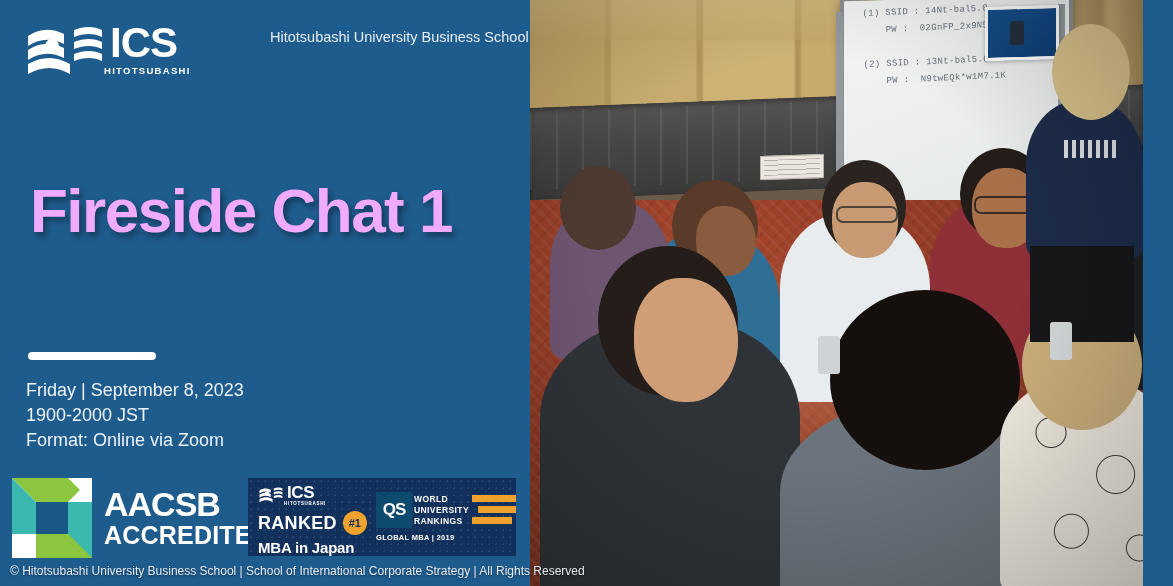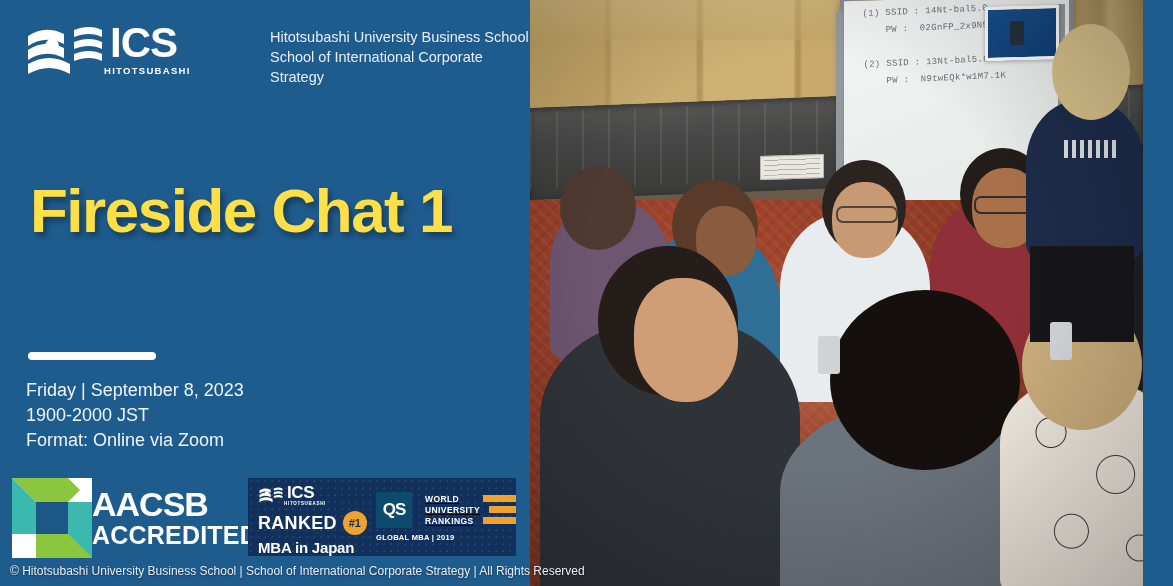--- a/index.html
+++ b/index.html
@@ -169,21 +169,21 @@
   }
   .tagline{
     position:absolute; left:26px; top:98px;
     color:#ffffff; font-size:12.5px; font-weight:600;
     letter-spacing:.1px;
   }
 
   
   .title{
     position:absolute; left:30px; top:172px;
-    color:#fde047; font-size:62px; font-weight:bold;
+    color:#f0abfc; font-size:62px; font-weight:bold;
     letter-spacing:-1.5px; line-height:78px;
     text-shadow:3px 4px 6px rgba(0,0,0,.38);
     white-space:nowrap;
   }
 
   
   .divider{
     position:absolute; left:28px; top:352px;
     width:128px; height:8px; background:#ffffff; border-radius:4px;
   }
@@ -196,21 +196,21 @@
   .details div{white-space:nowrap;}
 
   
   .aacsb{
     position:absolute; left:12px; top:478px;
     display:flex; align-items:center;
   }
   .aacsb-mark{
     width:80px;height:80px;position:relative;background:#ffffff;
   }
-  .aacsb-text{color:#fff;}
+  .aacsb-text{margin-left:12px;color:#fff;}
   .aacsb-t1{font-size:34px;font-weight:bold;letter-spacing:-1px;line-height:34px;}
   .aacsb-t2{font-size:25px;font-weight:bold;letter-spacing:.2px;line-height:28px;}
 
   .rank-badge{
     position:absolute; left:248px; top:478px;
     width:268px; height:78px; background:#12305c;
     overflow:hidden;
   }
   .rank-badge:before{
     content:""; position:absolute; inset:0;
@@ -231,21 +231,21 @@
   }
   .rb-mba{color:#fff;font-size:15px;font-weight:bold;margin-top:4px;letter-spacing:-.2px;}
 
   .qs{position:absolute;left:128px;top:14px;}
   .qs-row{display:flex;align-items:center;}
   .qs-sq{
     width:36px;height:36px;background:#0c4a6e;
     display:flex;align-items:center;justify-content:center;
     color:#fff;font-weight:bold;font-size:17px;letter-spacing:-1px;
   }
-  .qs-lines{margin-left:13px;text-decoration:underline;}
+  .qs-lines{margin-left:2px;}
   .qs-line{display:flex;align-items:center;margin-bottom:1px;}
   .qs-line span{color:#fff;font-size:8.5px;font-weight:bold;letter-spacing:.4px;width:58px;}
   .qs-bar{height:7px;background:#f0a22e;}
   .qs-foot{color:#fff;font-size:7.5px;font-weight:bold;letter-spacing:.3px;margin-top:5px;}
 
   
   .copyright{
     position:absolute; left:10px; top:564px;
     color:#e6edf4; font-size:12px; font-weight:400;
     white-space:nowrap; z-index:6;
@@ -356,21 +356,20 @@
         </svg>
       </div>
       <div>
         <div class="ics-word">ICS</div>
         <div class="ics-sub">HITOTSUBASHI</div>
       </div>
     </div>
 
     <div class="org">
       <div>Hitotsubashi University Business School</div>
-      <div>School of International Corporate Strategy</div>
     </div>
 
 
     <div class="title">Fireside Chat 1</div>
 
     <div class="divider"></div>
 
     <div class="details">
       <div>Friday | September 8, 2023</div>
       <div>1900-2000 JST</div>

